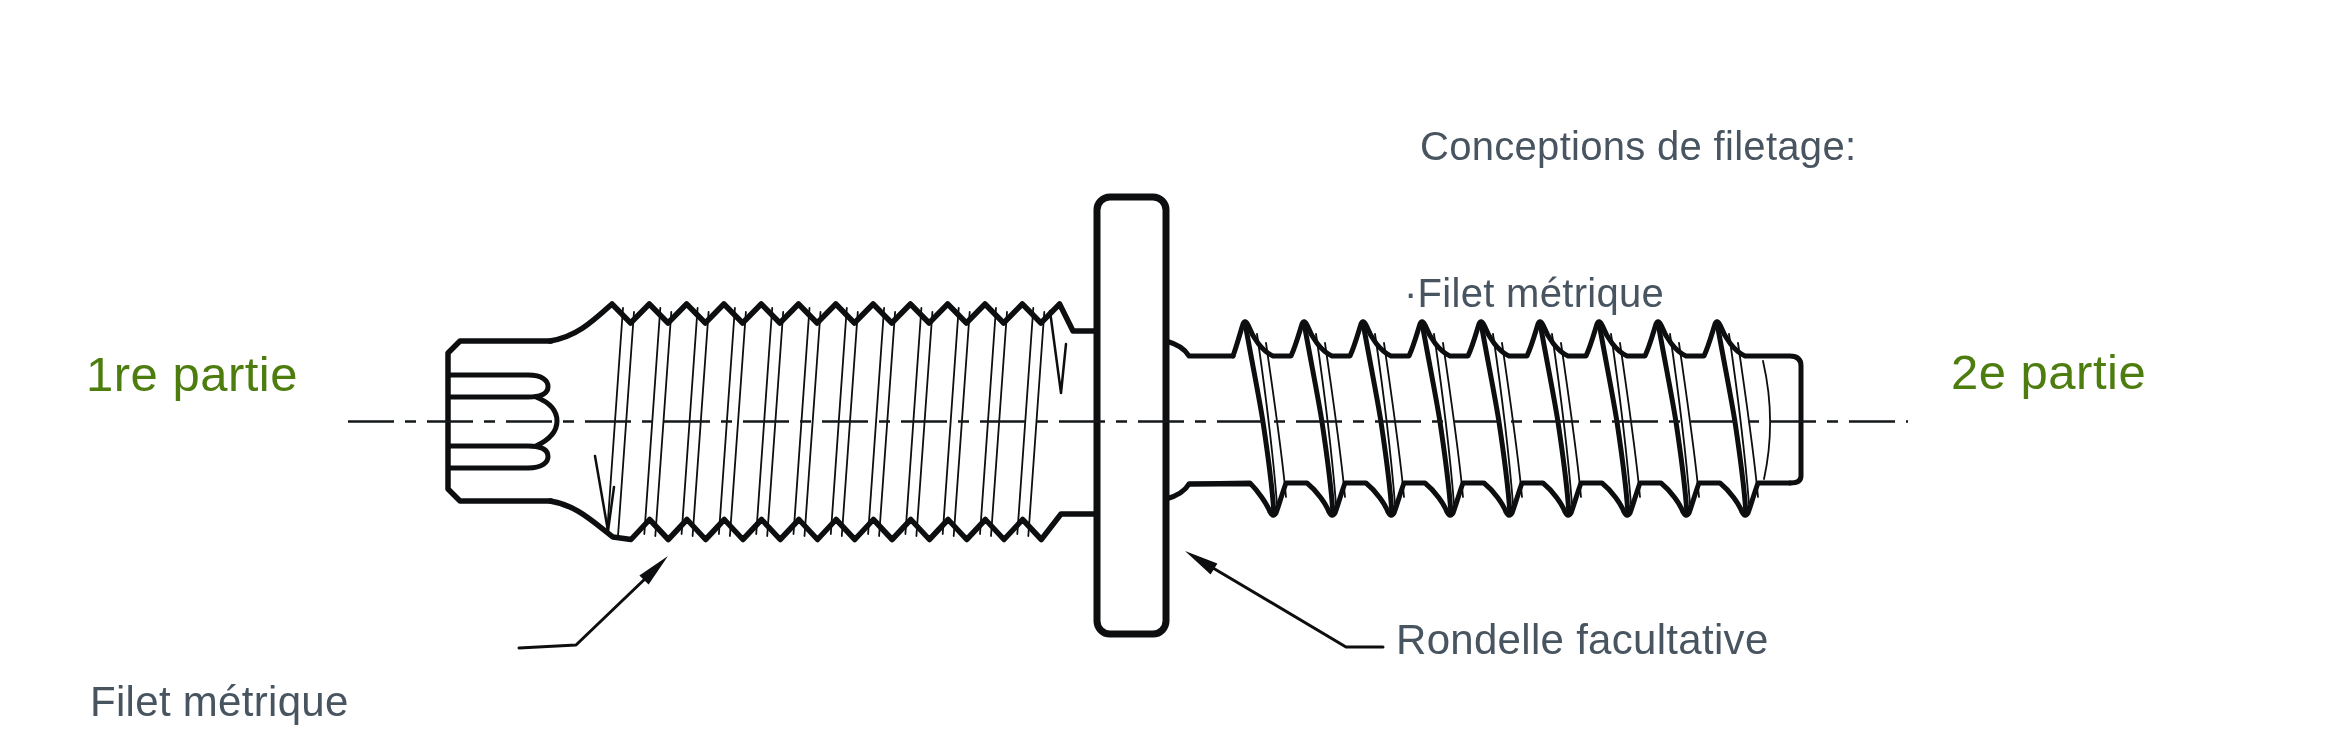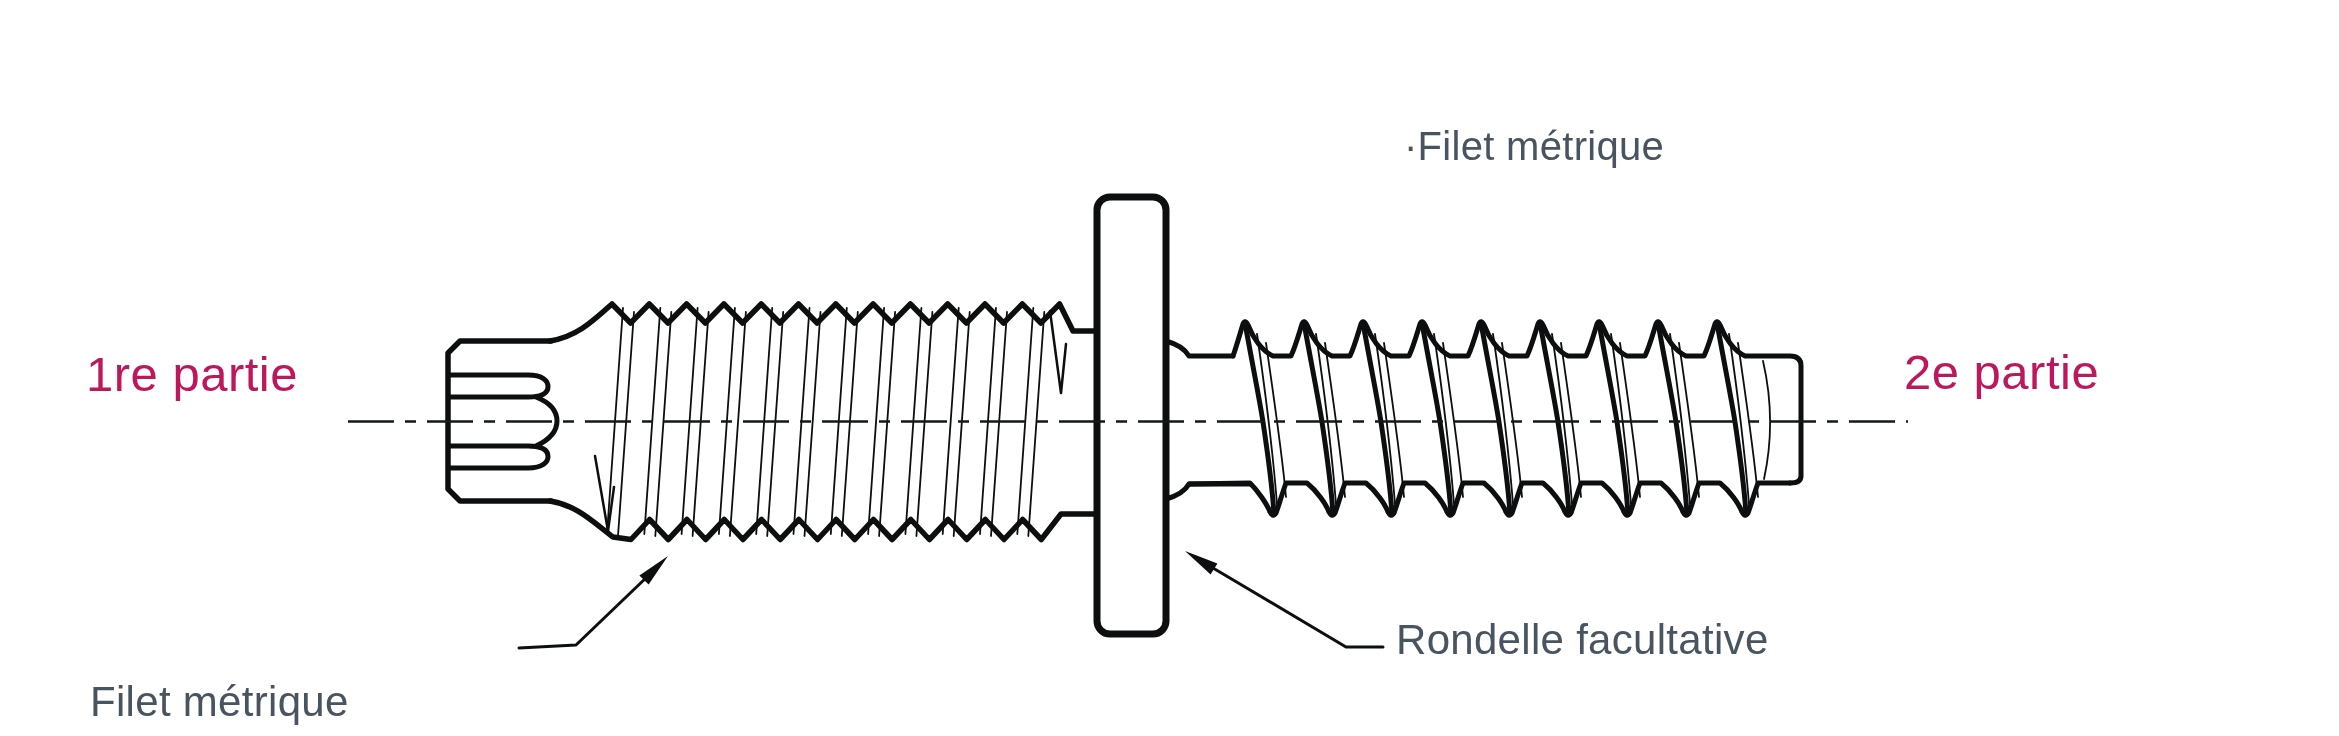--- a/index.html
+++ b/index.html
@@ -6,32 +6,32 @@
   body{
     width:2339px;height:736px;
     background:#ffffff;
     overflow:hidden;
     position:relative;
     font-family:"Liberation Sans", sans-serif;
   }
   #drawing{position:absolute;left:0;top:0;}
   .lbl{position:absolute;white-space:pre;}
   .lbl-dark{
-    color:#be185d;
+    color:#4d7c0f;
     font-size:49px;
     font-weight:500;
     letter-spacing:.5px;
   }
   .lbl-slate{
     color:#485560;
     font-weight:500;
     letter-spacing:.3px;
   }
   #part1{left:86px;top:346px;}
-  #part2{left:1904px;top:344px;}
+  #part2{left:1951px;top:344px;}
   #designs{left:1404px;top:24px;font-size:40px;line-height:49px;}
   #designs .title{padding-left:16px;}
   #designs .cont{padding-left:37px;}
   #tip-label{left:90px;top:559px;font-size:42px;line-height:57px;}
   #washer-label{left:1396px;top:616px;font-size:42px;text-align:right;}
 </style>
 </head>
 <body>
 
 <svg id="drawing" width="2339" height="736" viewBox="0 0 2339 736" fill="none" stroke="#0c0e0f" stroke-linecap="round" stroke-linejoin="round">
@@ -75,20 +75,21 @@
   <g>
     <path d="M 1383 647 L 1346 647 L 1213 568" stroke-width="3"></path>
     <polygon points="1185,551 1217.4,563.4 1210.6,574.6" fill="#0c0e0f" stroke="none"></polygon>
   </g>
 </svg>
 
 <div class="lbl lbl-dark" id="part1">1re partie</div>
 <div class="lbl lbl-dark" id="part2">2e partie</div>
 
 <div class="lbl lbl-slate" id="designs">
+  <div class="title">Conceptions de filetage:</div>
   <div>·Filet métrique</div>
 </div>
 
 <div class="lbl lbl-slate" id="tip-label">
   <div>Filet métrique</div>
   
 </div>
 
 <div class="lbl lbl-slate" id="washer-label">Rondelle facultative</div>
 

